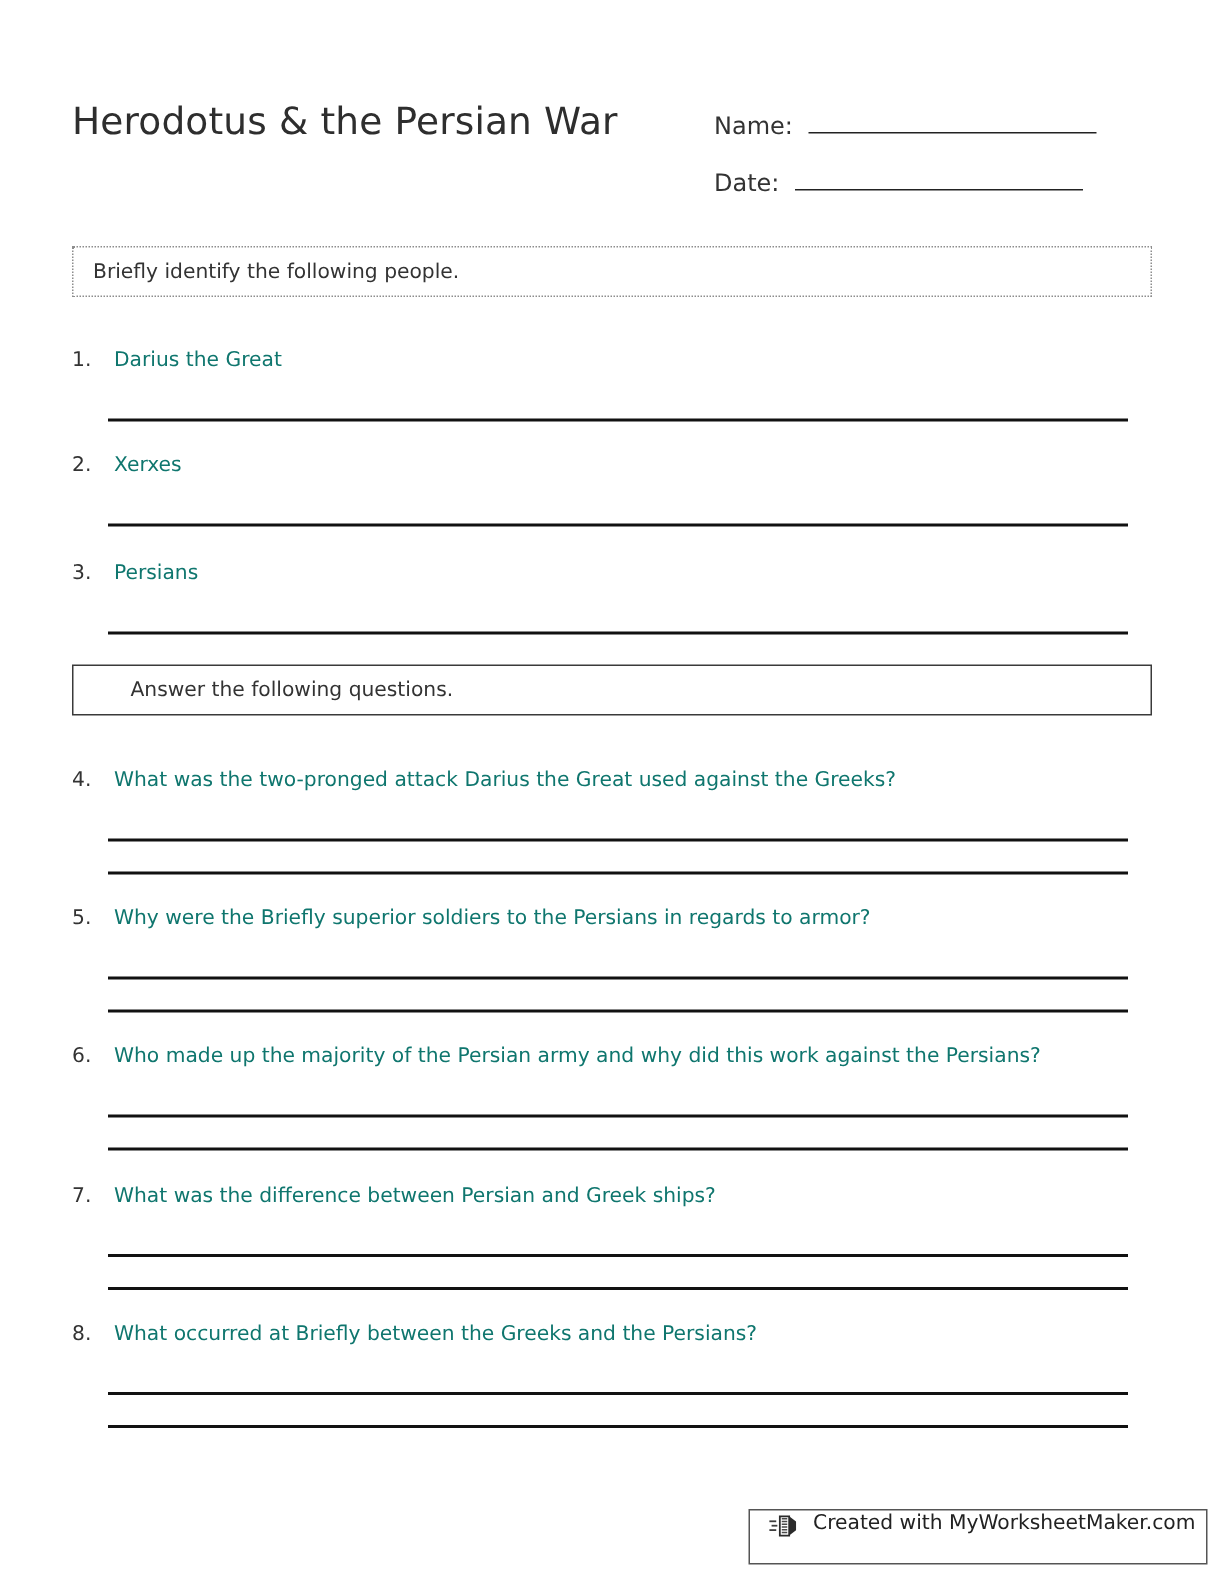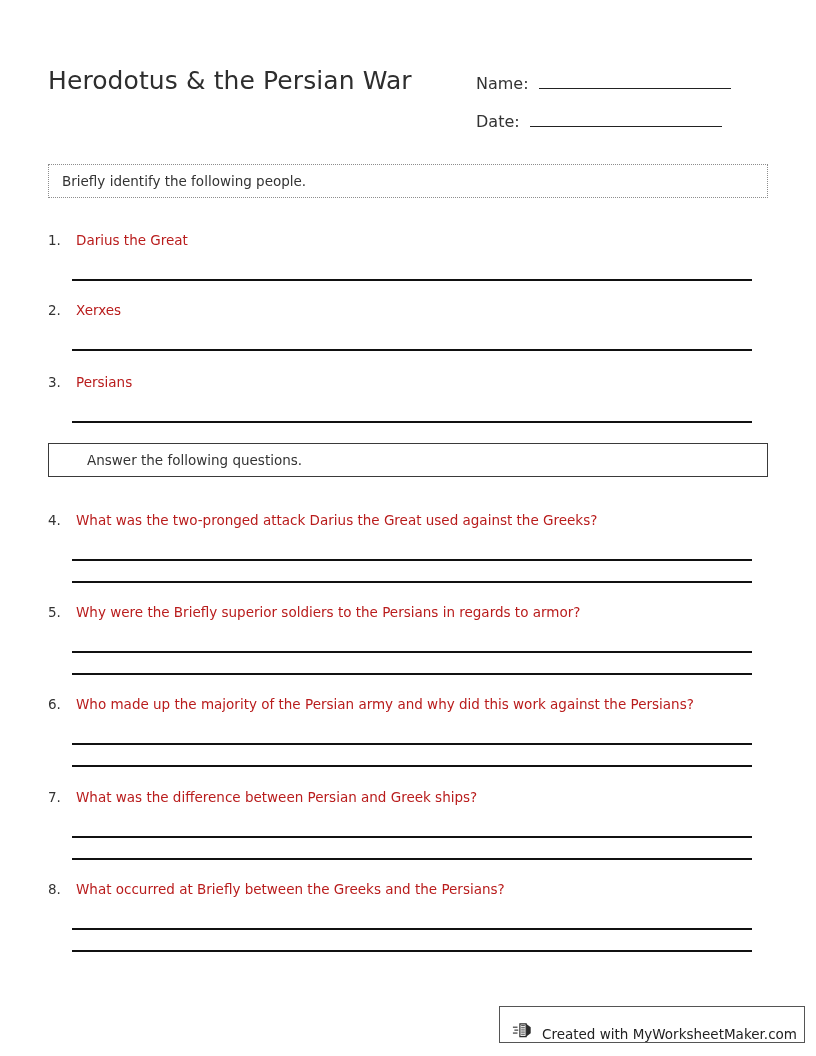--- a/index.html
+++ b/index.html
@@ -103,21 +103,21 @@
   }
   .q-num {
     width: 28px;
     flex: 0 0 28px;
     font-size: 13.5px;
     color: #333333;
   }
   .q-text {
     flex: 1 1 auto;
     font-size: 13.5px;
-    color: #b91c1c;
+    color: #0f766e;
     white-space: nowrap;
   }
   .answer-lines {
     margin-left: 24px;
     margin-top: 10px;
   }
   .answer-line {
     width: 680px;
     height: 22px;
     border-bottom: 2px solid #111111;
@@ -128,21 +128,21 @@
   .footer-badge {
     position: absolute;
     left: 499px;
     top: 1006px;
     width: 306px;
     height: 37px;
     box-sizing: border-box;
     border: 1.3px solid #555555;
     background: #ffffff;
     display: flex;
-    align-items: flex-end;
+    align-items: flex-start;
     padding-left: 12px;
   }
   .footer-icon {
     width: 22px;
     height: 22px;
     flex: 0 0 22px;
     margin-right: 8px;
     display: block;
   }
   .footer-text {

